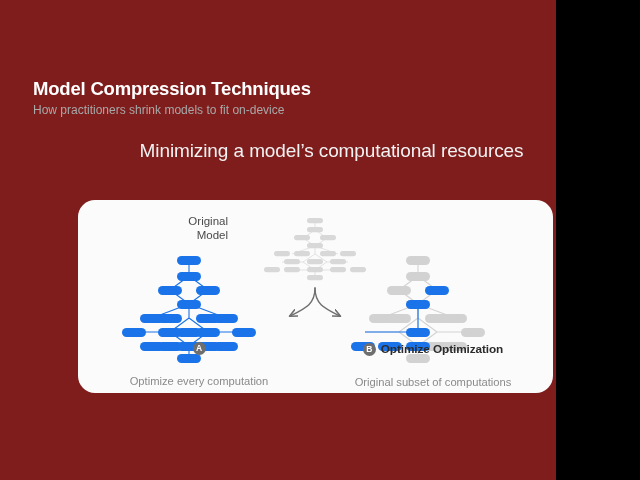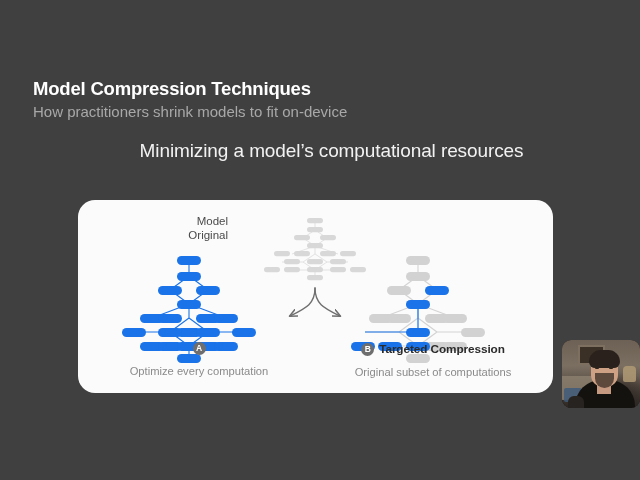--- a/index.html
+++ b/index.html
@@ -2,23 +2,23 @@
 <html><head>
 <meta charset="utf-8">
 <style>
   html, body {
     margin: 0;
     padding: 0;
     background: #000000;
   }
   #slide {
     position: relative;
-    width: 640px;
+    width: 556px;
     height: 480px;
-    background: #404040;
+    background: #7f1d1d;
     overflow: hidden;
     font-family: "Liberation Sans", sans-serif;
     -webkit-font-smoothing: antialiased;
   }
 
   
   #header {
     position: absolute;
     left: 33px;
     top: 78px;
@@ -27,21 +27,21 @@
   #header .title {
     font-size: 18.5px;
     font-weight: bold;
     color: #ffffff;
     letter-spacing: -0.2px;
     line-height: 1.15;
     white-space: nowrap;
   }
   #header .subtitle {
     margin-top: 4px;
-    font-size: 15px;
+    font-size: 12px;
     font-weight: normal;
     color: #a8a8a8;
     letter-spacing: 0px;
     line-height: 1.2;
     white-space: nowrap;
   }
 
   
   #statement {
     position: absolute;
@@ -116,21 +116,21 @@
     height: 13px;
     border-radius: 50%;
     background: #6e6e6e;
     color: #ffffff;
     font-size: 8.5px;
     font-weight: bold;
     line-height: 1;
     flex: none;
   }
   .caption .sub {
-    margin-top: 10px;
+    margin-top: 20px;
     font-size: 11.2px;
     color: #8a8a8a;
     line-height: 1.2;
     white-space: nowrap;
   }
 
   
   #webcam {
     position: absolute;
     left: 562px;
@@ -242,22 +242,22 @@
     <div class="subtitle">How practitioners shrink models to fit on-device</div>
   </div>
 
   <div id="statement">
     <span class="line">Minimizing a model’s computational resources</span>
   </div>
 
   <div id="card">
 
     <div class="orig-label">
+      <span class="l">Original</span>
       <span class="l">Model</span>
-      <span class="l">Original</span>
     </div>
 
     <svg id="diagram-layer" viewBox="0 0 475 193">
       <defs>
 
         <g id="pill"></g>
         <marker id="arrowhead" markerWidth="7" markerHeight="7" refX="5.2" refY="3" orient="auto">
           <path d="M0,0.4 L5.6,3 L0,5.6" fill="none" stroke="#6f6f6f" stroke-width="1.1" stroke-linecap="round" stroke-linejoin="round"></path>
         </marker>
       </defs>
@@ -377,21 +377,21 @@
     <div class="caption left">
       <div class="head">
         <span class="badge">A</span>
       </div>
       <div class="sub">Optimize every computation</div>
     </div>
 
     <div class="caption right">
       <div class="head">
         <span class="badge">B</span>
-        <span>Targeted Compression</span>
+        <span>Optimize Optimization</span>
       </div>
       <div class="sub">Original subset of computations</div>
     </div>
 
   </div>
 
   <div id="webcam">
     <div class="wc-bg"></div>
     <div class="frame"></div>
     <div class="lamp"></div>

